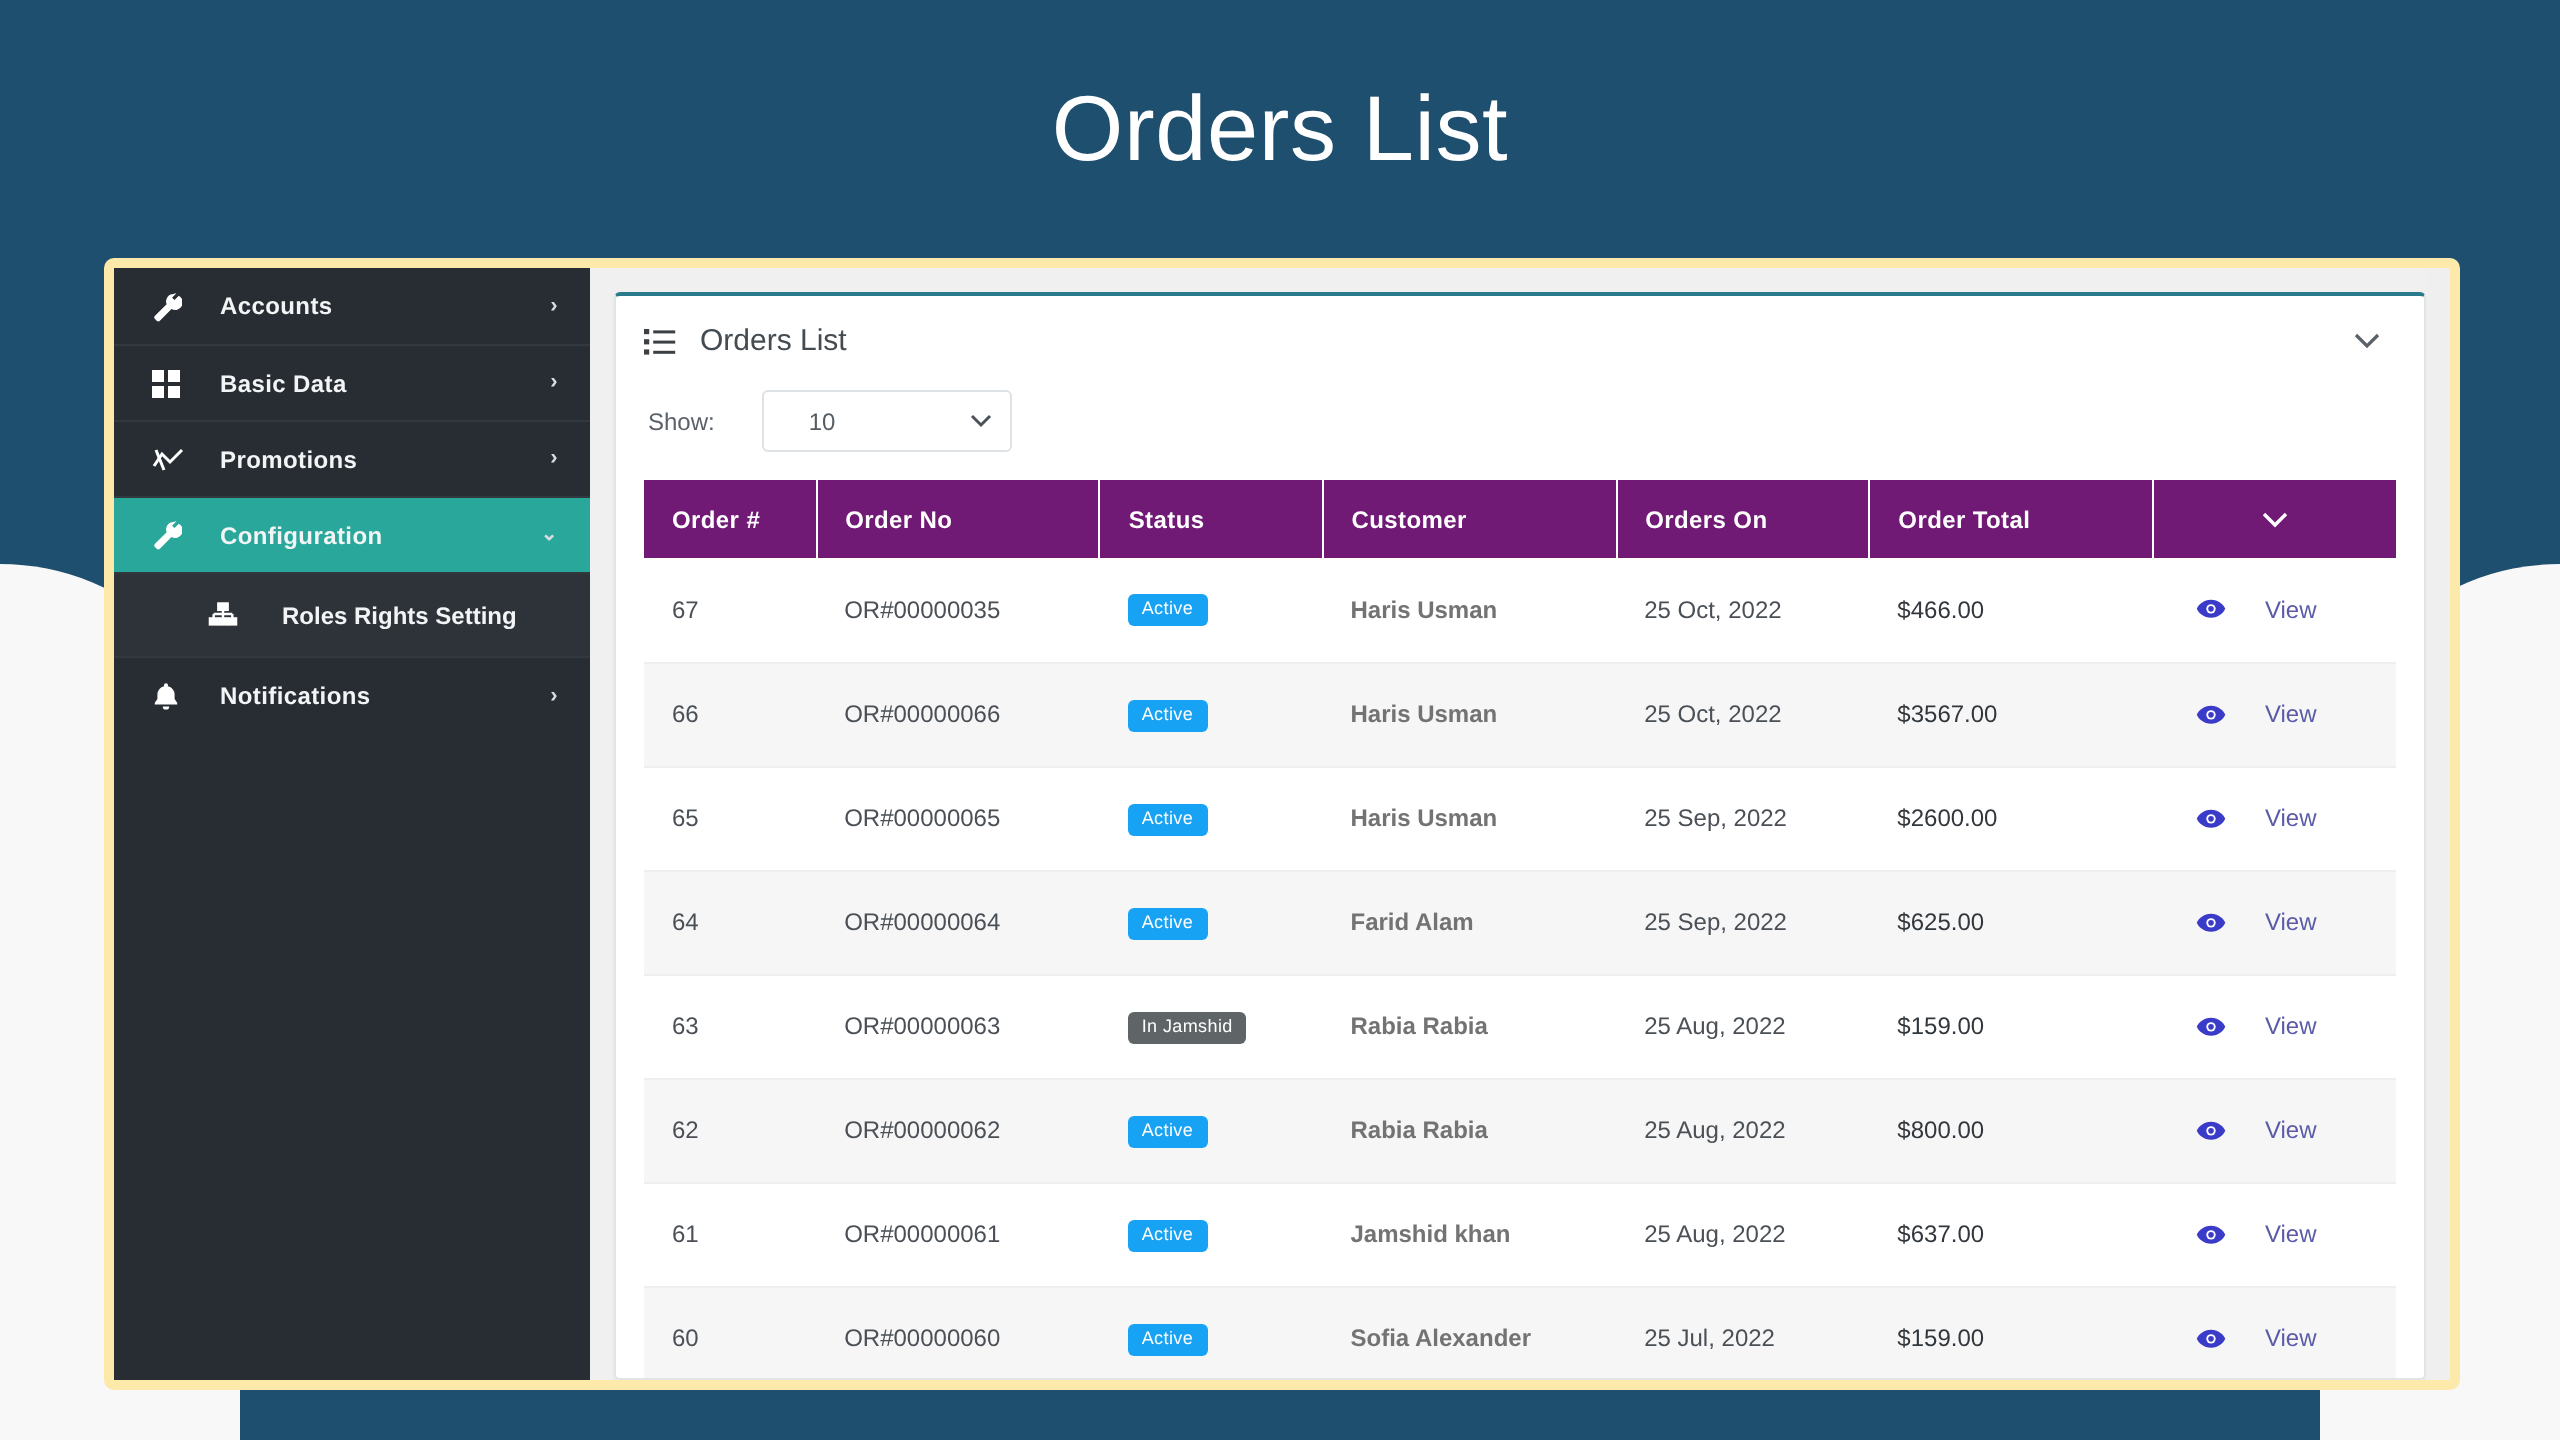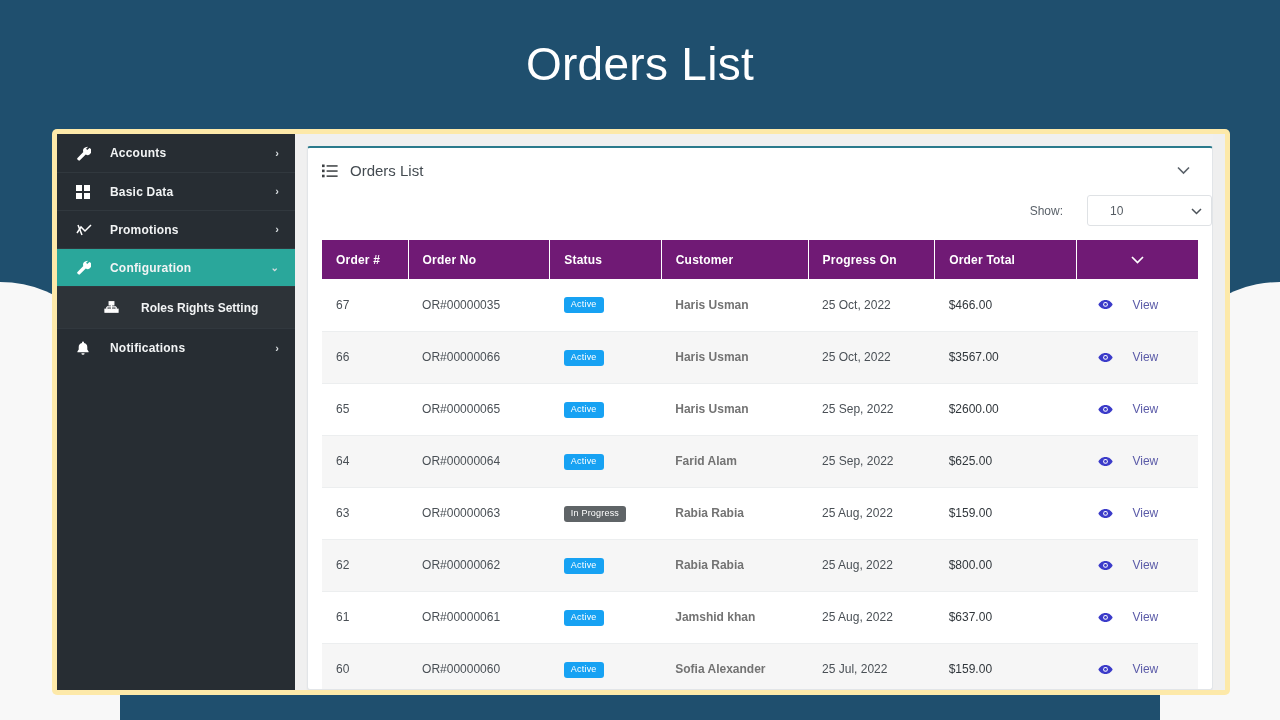--- a/index.html
+++ b/index.html
@@ -78,21 +78,21 @@
     display:flex; flex-direction:column; overflow:hidden;
     box-shadow:0 1px 2px rgba(0,0,0,.05);
   }
   .card-head {
     display:flex; align-items:center; padding:14px 16px 6px 14px;
   }
   .card-head-ico { color:#3c4043; margin-right:12px; display:flex; }
   .card-title { font-size:15px; color:#444b51; flex:1; }
   .card-collapse { color:#5a6169; font-size:13px; cursor:pointer; padding:0 6px; }
 
-  .show-row { display:flex; align-items:center; padding:10px 0 14px 16px;justify-content:flex-end; }
+  .show-row { display:flex; align-items:center; padding:10px 16px 14px 16px; }
   .show-label { font-size:12px; color:#5a6169; margin-right:24px; }
   .show-select {
     width:125px; height:31px; border:1px solid #dfe2e5; border-radius:3px;
     background:#fff; display:flex; align-items:center; padding:0 9px;
     font-size:12px; color:#555c63; cursor:pointer;
   }
   .show-select .val { flex:1; text-align:left; padding-left:13px;}
   .show-select .cv { color:#4b5259; font-size:11px; }
 
   
@@ -260,21 +260,21 @@
                 <col style="width:12.5%">
                 <col style="width:14%">
                 <col style="width:12%">
             </colgroup>
             <thead>
               <tr>
                 <th>Order #</th>
                 <th>Order No</th>
                 <th>Status</th>
                 <th>Customer</th>
-                <th>Progress On</th>
+                <th>Orders On</th>
                 <th>Order Total</th>
                 <th>
                   <span>
                     <svg width="13" height="8" viewBox="0 0 13 8" fill="none" stroke="#ffffff" stroke-width="1.7">
                         <path d="M1 1 L6.5 6.5 L12 1"></path>
                       </svg>
                   </span>
                 </th>
               </tr>
             </thead>
@@ -355,21 +355,21 @@
                           <circle cx="8" cy="5.4" r="1.5" fill="#3b3bc9"></circle>
                         </svg>
                       </span>
                       <a class="view-link">View</a>
                     </span>
                   </td>
                 </tr>
                 <tr>
                   <td class="c-num">63</td>
                   <td class="c-orderno">OR#00000063</td>
-                  <td><span class="badge progress">In Progress</span></td>
+                  <td><span class="badge progress">In Jamshid</span></td>
                   <td class="c-cust">Rabia Rabia</td>
                   <td class="c-date">25 Aug, 2022</td>
                   <td class="c-total">$159.00</td>
                   <td class="c-act">
                     <span class="act-wrap">
                       <span class="eye-ico">
                         <svg width="15" height="11" viewBox="0 0 16 11" fill="none">
                           <path d="M8 0.6C4.2 0.6 1.3 3.1 0.4 5.4c0.9 2.3 3.8 4.8 7.6 4.8s6.7-2.5 7.6-4.8C14.7 3.1 11.8 0.6 8 0.6z" fill="#3b3bc9"></path>
                           <circle cx="8" cy="5.4" r="2.5" fill="#ffffff"></circle>
                           <circle cx="8" cy="5.4" r="1.5" fill="#3b3bc9"></circle>

